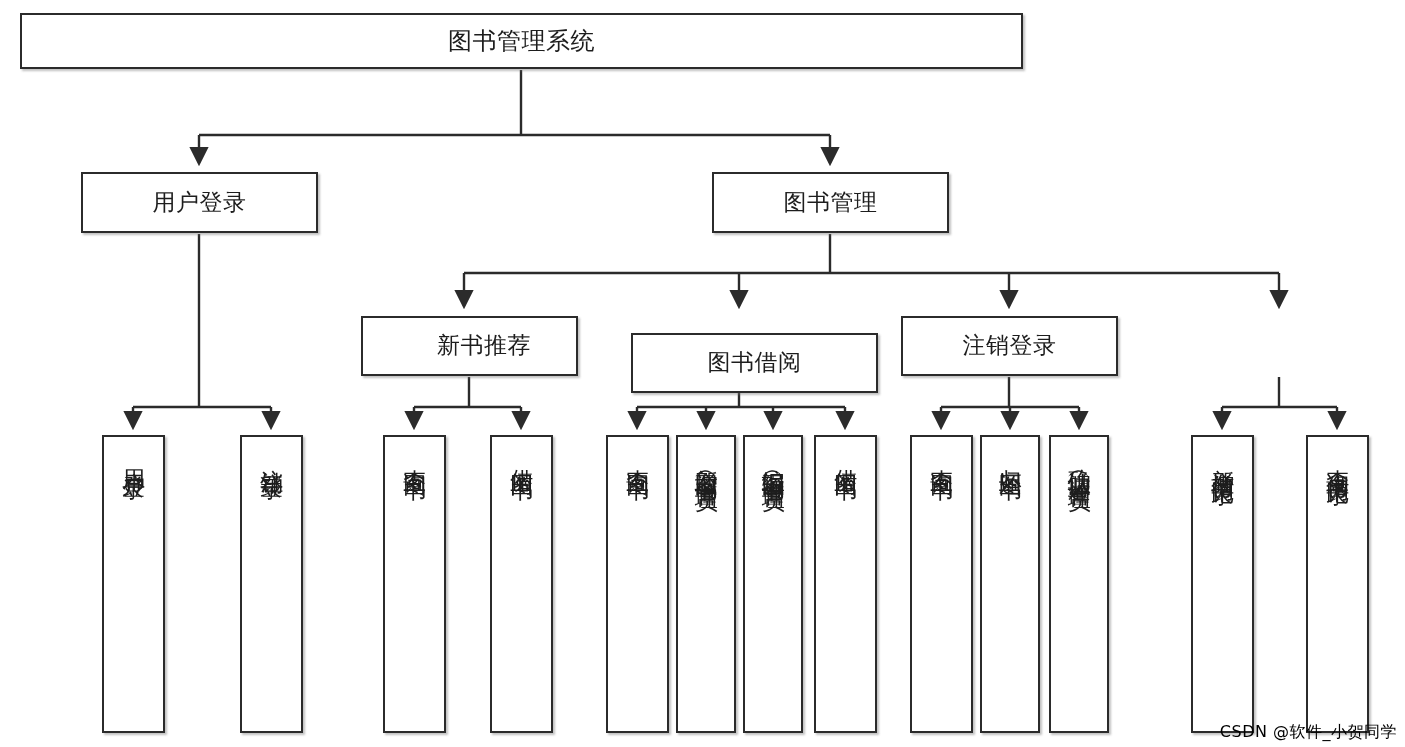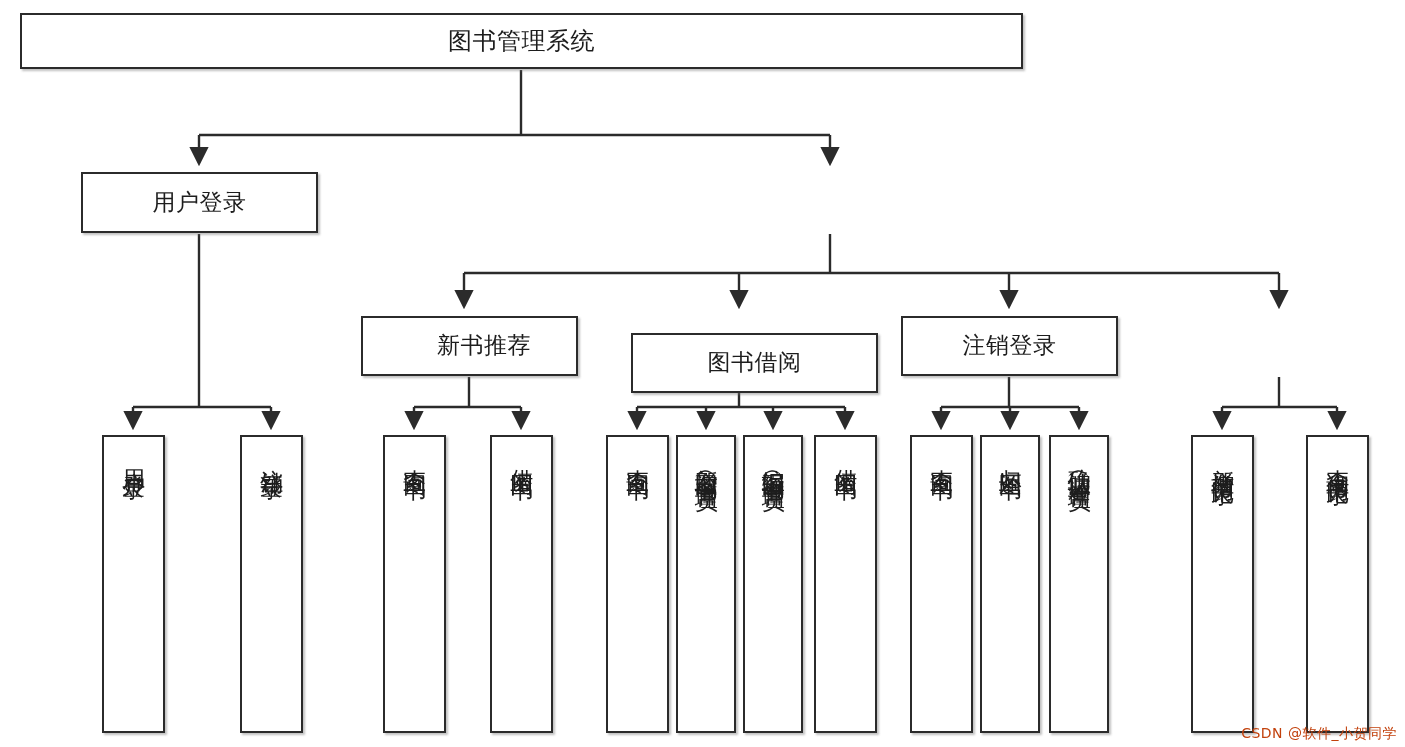--- a/index.html
+++ b/index.html
@@ -65,22 +65,22 @@
     letter-spacing: 3px;
     white-space: nowrap;
   }
   .node.vert.tall .label {
     letter-spacing: 3px;
   }
   #watermark {
     position: absolute;
     right: 8px;
     bottom: 4px;
-    font-size: 14px;
-    color: #c2410c;
+    font-size: 16px;
+    color: #000000;
     white-space: nowrap;
     letter-spacing: 0.5px;
   }
 </style>
 </head>
 <body>
 
 <div id="diagram-root">
 
   <svg id="edge-layer" viewBox="0 0 1405 747" width="1405" height="747">
@@ -134,20 +134,23 @@
   </svg>
 
   <div class="node horiz root" style="left:20px; top:13px; width:1003px; height:56px;">
     <span class="label">图书管理系统</span>
   </div>
 
   <div class="node horiz" style="left:81px; top:172px; width:237px; height:61px;">
     <span class="label">用户登录</span>
   </div>
 
+  <div class="node horiz" style="left:712px; top:172px; width:237px; height:61px;">
+    <span class="label">图书管理</span>
+  </div>
 
   <div class="node horiz" style="left:361px; top:316px; width:217px; height:60px;padding-left:29px;">
     <span class="label">新书推荐</span>
   </div>
 
   <div class="node horiz" style="left:631px; top:333px; width:247px; height:60px;">
     <span class="label">图书借阅</span>
   </div>
 
   <div class="node horiz" style="left:901px; top:316px; width:217px; height:60px;">

